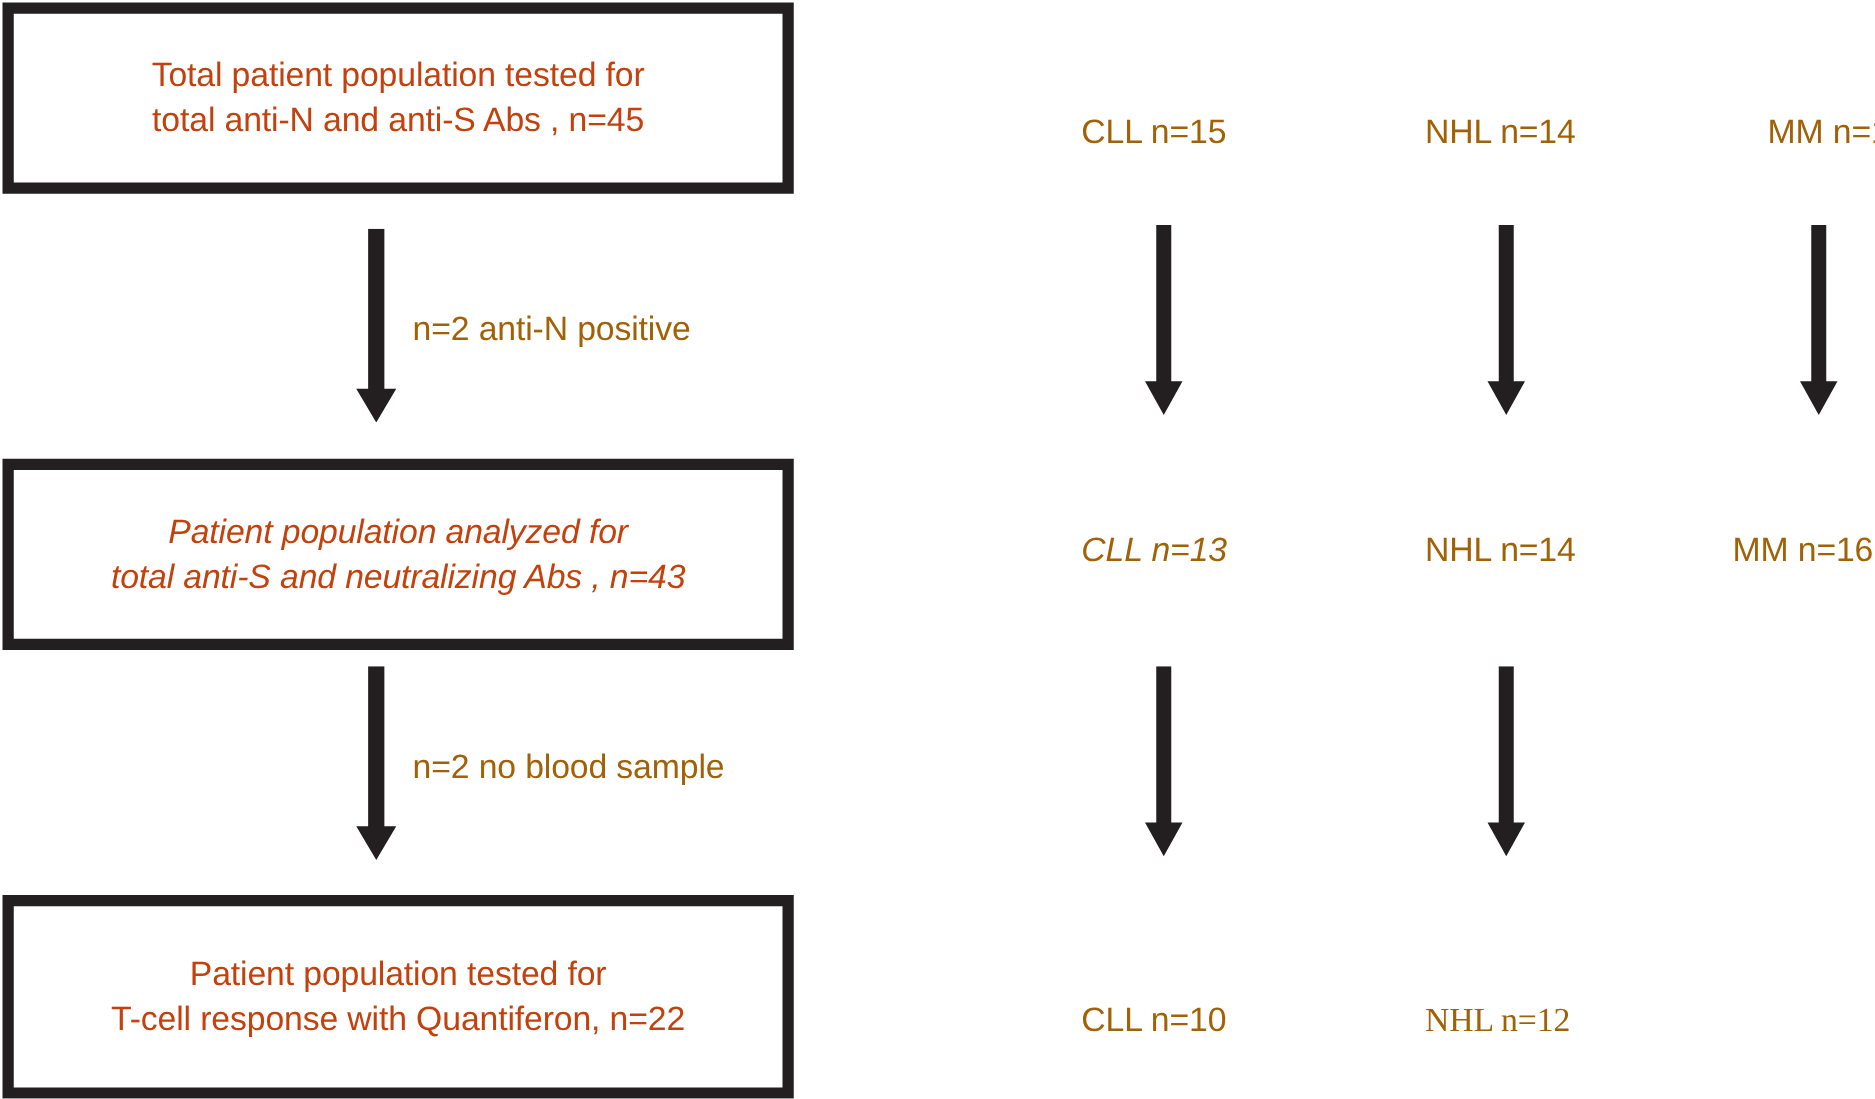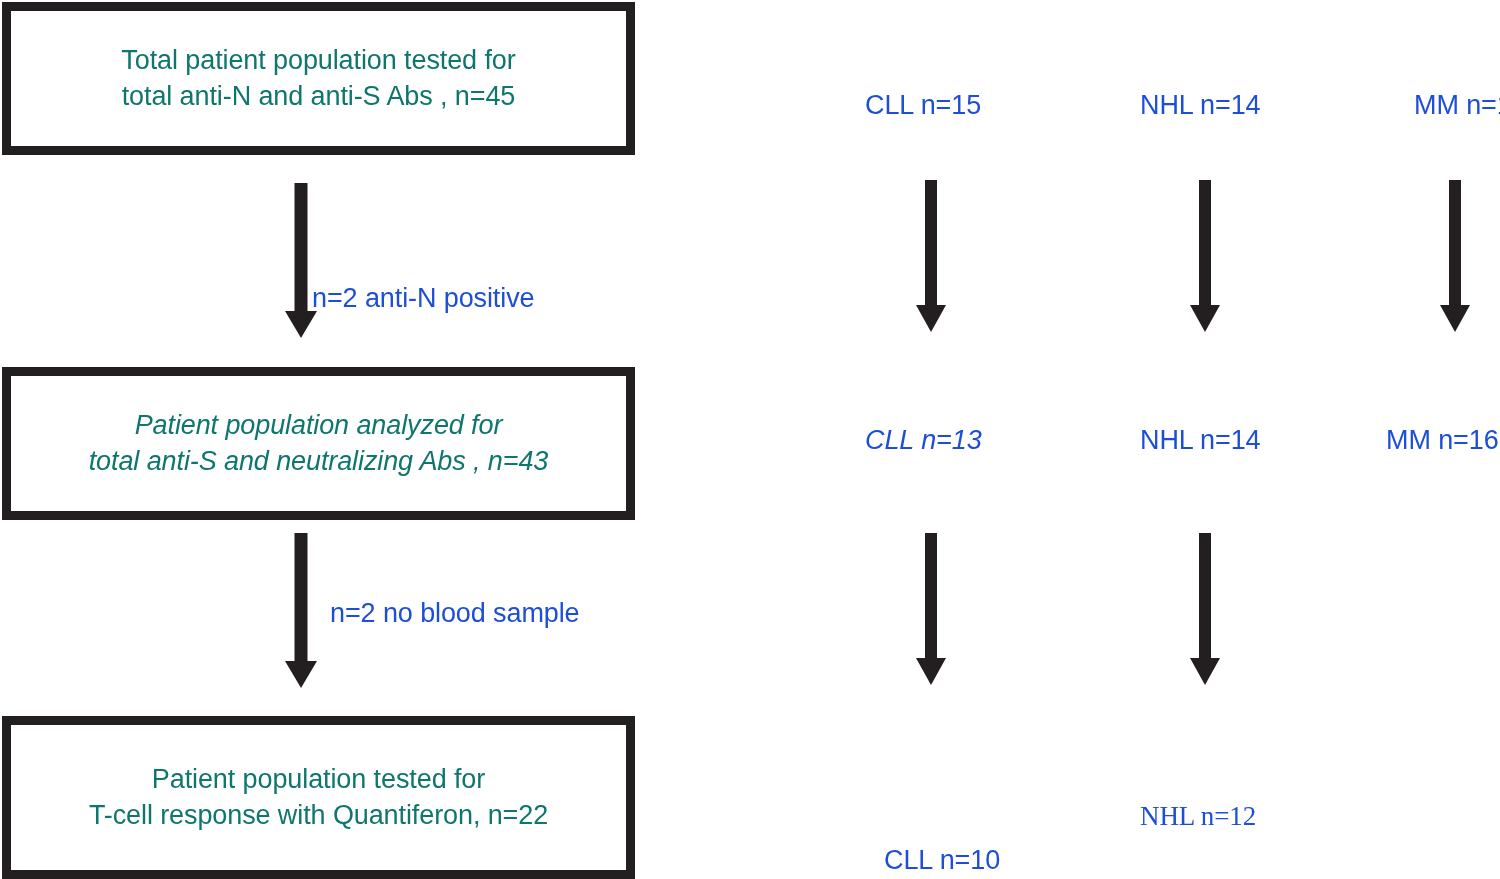--- a/index.html
+++ b/index.html
@@ -27,37 +27,37 @@
     background: #ffffff;
     border: 9px solid #231f20;
     display: flex;
     align-items: center;
     justify-content: center;
   }
   .flow-box .box-text {
     text-align: center;
     font-size: 27px;
     line-height: 1.30;
-    color: #0f766e;
+    color: #c2410c;
     white-space: pre-line;
     letter-spacing: -0.1px;
   }
 
   
   .arrow {
     position: absolute;
   }
   .arrow svg { display: block; }
 
   
   .label {
     position: absolute;
     font-size: 27px;
     line-height: 1;
-    color: #1d4ed8;
+    color: #a16207;
     white-space: nowrap;
     letter-spacing: -0.1px;
   }
   .edge-label { }
   .cohort-label { }
 </style>
 </head>
 <body>
 
 <div id="canvas">
@@ -82,21 +82,21 @@
       <path d="M10.5 0 H23.5 V128 H33 L17 155 L1 128 H10.5 Z" fill="#231f20"></path>
     </svg>
   </div>
 
   <div class="arrow" style="left:284px; top:533px; width:34px; height:155px;">
     <svg width="34" height="155" viewBox="0 0 34 155">
       <path d="M10.5 0 H23.5 V128 H33 L17 155 L1 128 H10.5 Z" fill="#231f20"></path>
     </svg>
   </div>
 
-  <div class="label edge-label" style="left:312px; top:250px;margin-top:35px;">n=2 anti-N positive</div>
+  <div class="label edge-label" style="left:330px; top:250px;">n=2 anti-N positive</div>
 
   <div class="label edge-label" style="left:330px; top:600px;">n=2 no blood sample</div>
 
   <div class="label cohort-label" style="left:865px; top:92px;">CLL n=15</div>
   <div class="label cohort-label" style="left:1140px; top:92px;">NHL n=14</div>
   <div class="label cohort-label" style="left:1414px; top:92px;">MM n=16</div>
 
   <div class="arrow" style="left:915px; top:180px; width:32px; height:152px;">
     <svg width="32" height="152" viewBox="0 0 32 152">
       <path d="M10 0 H22 V125 H31 L16 152 L1 125 H10 Z" fill="#231f20"></path>
@@ -124,16 +124,16 @@
       <path d="M10 0 H22 V125 H31 L16 152 L1 125 H10 Z" fill="#231f20"></path>
     </svg>
   </div>
 
   <div class="arrow" style="left:1189px; top:533px; width:32px; height:152px;">
     <svg width="32" height="152" viewBox="0 0 32 152">
       <path d="M10 0 H22 V125 H31 L16 152 L1 125 H10 Z" fill="#231f20"></path>
     </svg>
   </div>
 
-  <div class="label cohort-label" style="left:884px; top:803px;margin-top:44px;">CLL n=10</div>
+  <div class="label cohort-label" style="left:865px; top:803px;">CLL n=10</div>
   <div class="label cohort-label" style="left:1140px; top:803px;font-family:Liberation Serif, serif;">NHL n=12</div>
 
 </div>
 
 </body></html>

